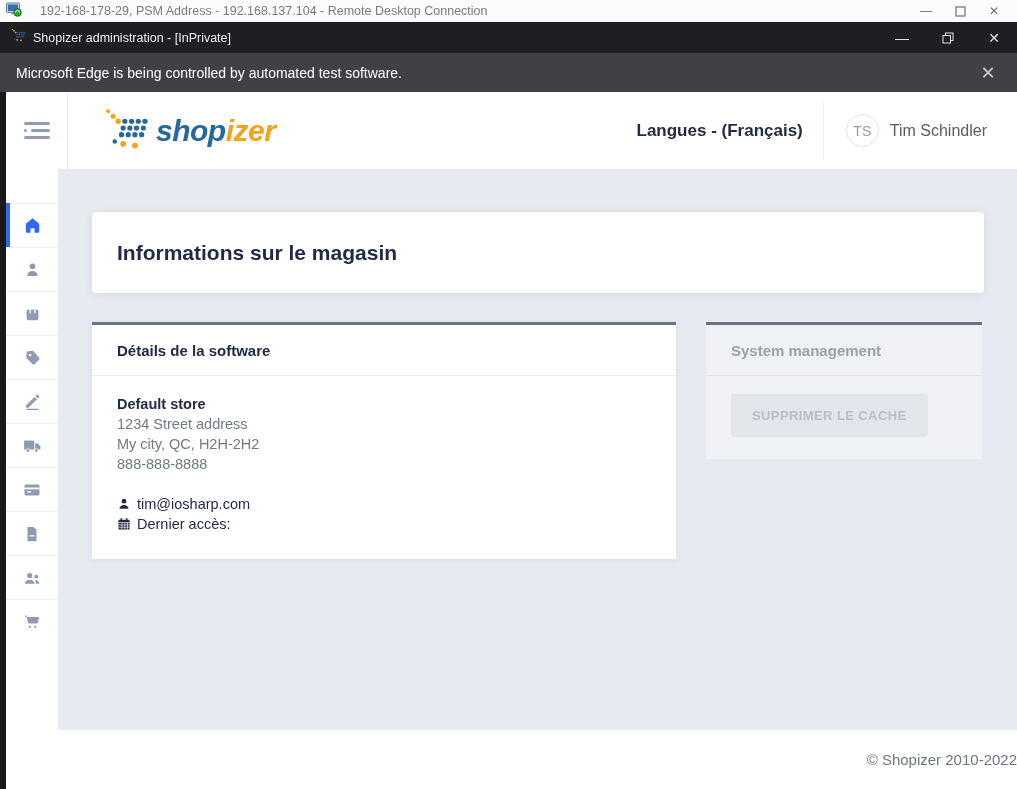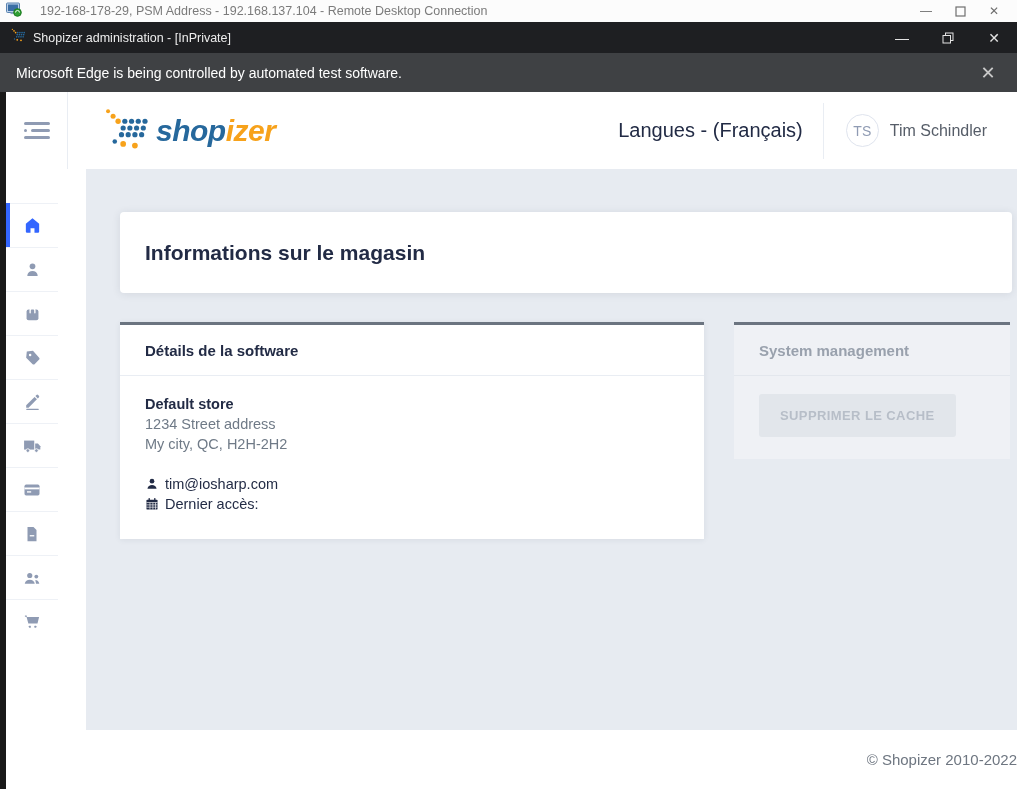--- a/index.html
+++ b/index.html
@@ -33,35 +33,35 @@
   .hamburger { width:26px; cursor:pointer; }
   .hamburger .bar { height:3px; background:#8f9bb3; border-radius:2px; margin:4px 0; }
   .hamburger .bar.mid { width:19px; margin-left:7px; position:relative; }
   .hamburger .bar.mid::before { content:""; position:absolute; left:-7px; top:0; width:3px; height:3px; border-radius:50%; background:#8f9bb3; }
   .logo { display:flex; align-items:center; margin-left:32px; cursor:pointer; }
   .logo svg { display:block; }
   .logo-text { font-size:30px; font-weight:700; font-style:italic; letter-spacing:-0.5px; margin-left:8px; }
   .logo-text .shop { color:#26689c; }
   .logo-text .izer { color:#f7a21b; }
   .hspacer { flex:1; }
-  .lang-label { font-size:20px; font-weight:400; color:#222b45; cursor:pointer; }
+  .lang-label { font-size:17px; font-weight:700; color:#222b45; cursor:pointer; }
   .hdr-divider { width:1px; height:56px; background:#e9edf3; margin:0 22px 0 20px; }
   .avatar { width:33px; height:33px; border-radius:50%; border:1px solid #dfe4ee; color:#8f9bb3; font-size:14px; display:flex; align-items:center; justify-content:center; flex:none; cursor:pointer; }
   .user-name { font-size:16px; color:#565d68; margin:0 30px 0 11px; cursor:pointer; white-space:nowrap; }
 
   
   .app-body { flex:1; display:flex; min-height:0; }
   .sidebar { width:52px; background:#fff; padding-top:34px; flex:none; }
   .s-item { height:44px; display:flex; align-items:center; justify-content:center; border-top:1px solid #eef1f6; color:#8f9bb3; position:relative; cursor:pointer; }
   .s-item svg { display:block; }
   .s-item.active { color:#3366ff; }
   .s-item.active::before { content:""; position:absolute; left:0; top:-1px; bottom:0; width:4px; background:#3366ff; }
 
   .main-col { flex:1; display:flex; flex-direction:column; min-width:0; }
-  .content { height:561px; background:#e7ebf1; padding:43px 0 0 34px; flex:none;margin-left:28px; }
+  .content { height:561px; background:#e7ebf1; padding:43px 0 0 34px; flex:none; }
 
   .page-card { width:892px; height:81px; background:#fff; border-radius:4px; box-shadow:0 1px 8px rgba(44,51,73,.10); display:flex; align-items:center; padding-left:25px; }
   .page-card h1 { font-size:21px; font-weight:700; color:#222b45; }
 
   .cards-row { display:flex; gap:30px; margin-top:29px; align-items:flex-start; }
 
   .detail-card { width:584px; background:#fff; border-top:3px solid #6b7480; box-shadow:0 1px 6px rgba(44,51,73,.08); }
   .card-header { padding:17px 25px 16px; border-bottom:1px solid #e9edf3; font-size:15px; font-weight:700; color:#222b45; }
   .detail-body { padding:18px 25px 25px; font-size:14.5px; line-height:20px; color:#6f7a87; }
   .store-name { font-weight:700; color:#222b45; }
@@ -266,20 +266,21 @@
           </div>
 
           <div class="cards-row">
 
             <div class="detail-card">
               <div class="card-header">Détails de la software</div>
               <div class="detail-body">
                 <div class="store-name">Default store</div>
                 <div>1234 Street address</div>
                 <div>My city, QC, H2H-2H2</div>
+                <div>888-888-8888</div>
                 <div class="contact-block">
                   <div class="contact-row">
                     <svg width="14" height="14" viewBox="0 0 24 24" fill="#222b45">
                       <circle cx="12" cy="7.2" r="4"></circle>
                       <path d="M4.2 20c.7-4 3.8-6.2 7.8-6.2s7.1 2.2 7.8 6.2z"></path>
                     </svg>
                     <span>tim@iosharp.com</span>
                   </div>
                   <div class="contact-row">
                     <svg width="14" height="14" viewBox="0 0 24 24">

